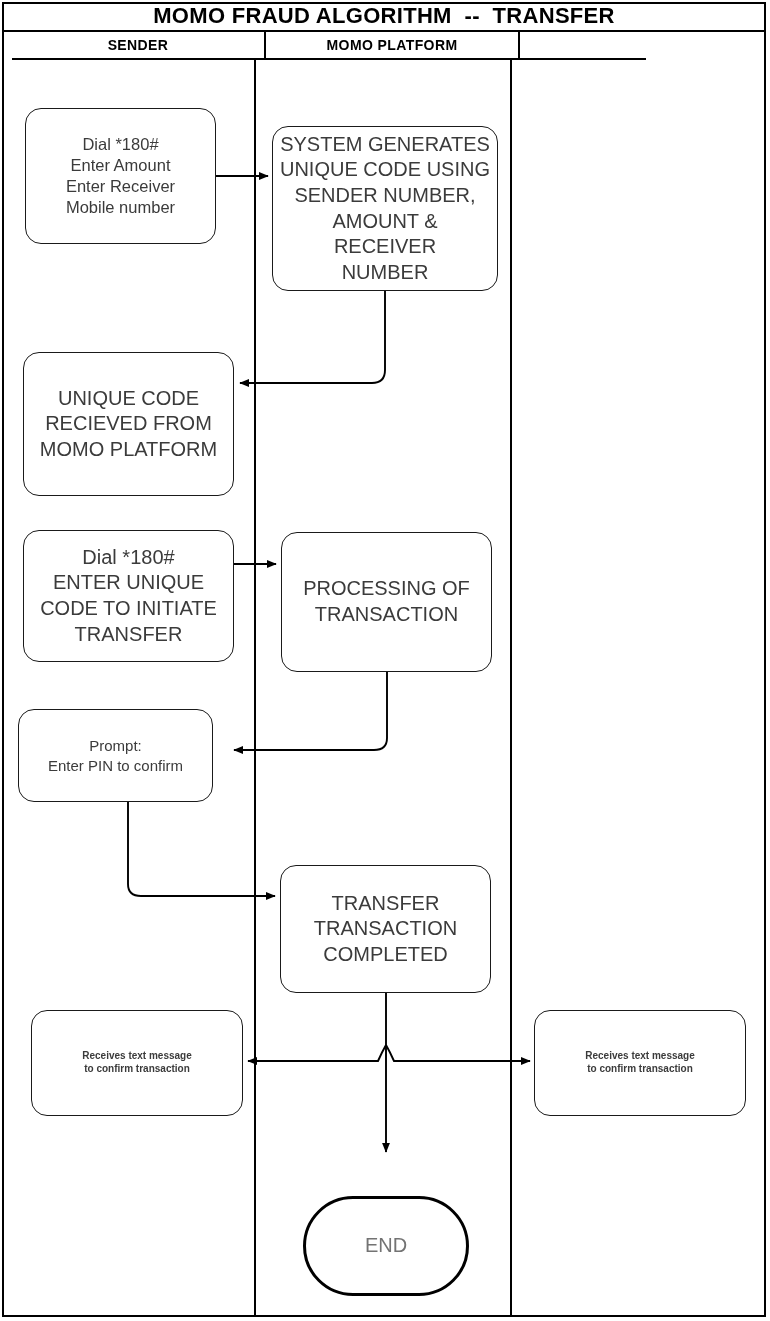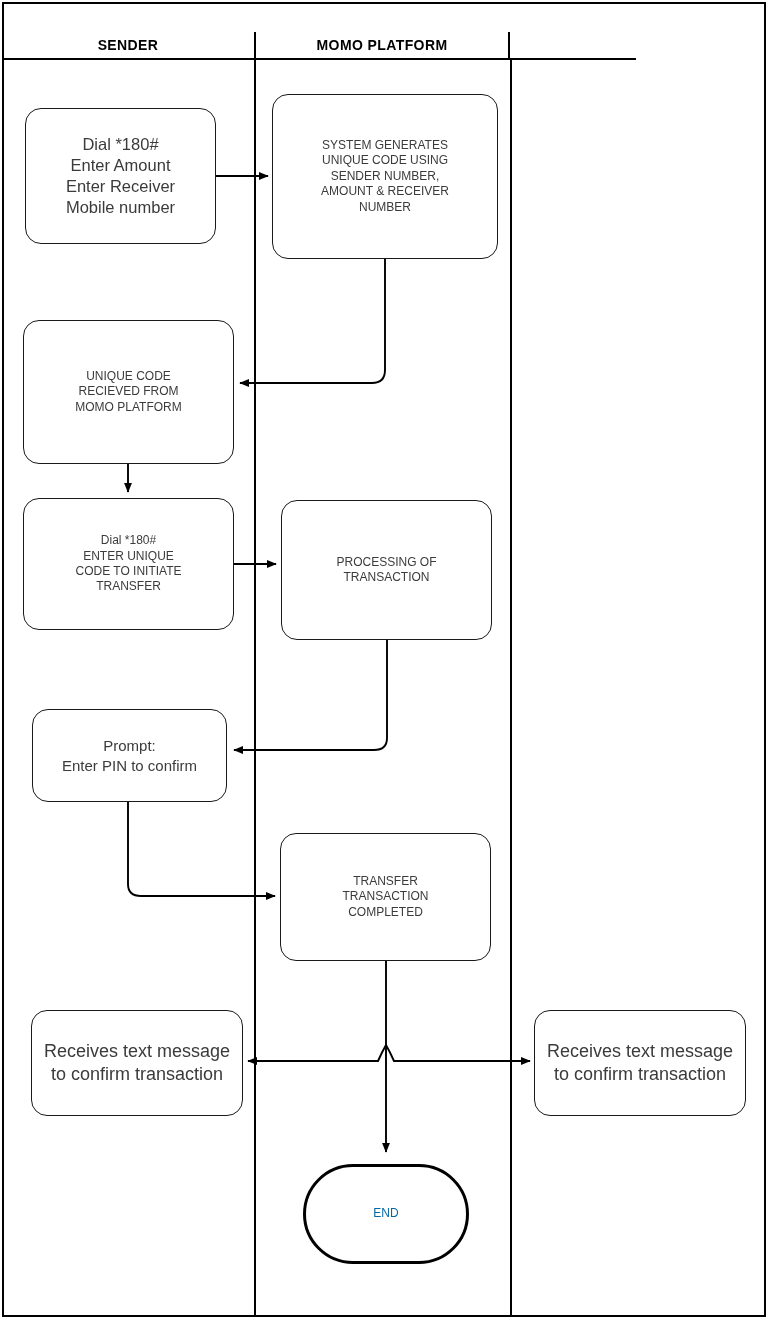--- a/index.html
+++ b/index.html
@@ -46,21 +46,21 @@
     font-size: 22px;
     font-weight: bold;
     letter-spacing: 0.3px;
     color: #000000;
     white-space: pre;
   }
 
   
   .lane-header-band {
     position: absolute;
-    left: 2px;
+    left: 12px;
     top: 32px;
     width: 634px;
     height: 28px;
     border-bottom: 2px solid #000000;
     box-sizing: border-box;
   }
   .lane-header {
     position: absolute;
     top: 0;
     height: 100%;
@@ -104,46 +104,49 @@
   }
   .node .label {
     white-space: pre-line;
     line-height: 1.28;
     padding: 0 6px;
   }
 
   .node.terminal {
     border: 3px solid #000000;
     border-radius: 60px;
-    color: #0369a1;
+    color: #737373;
   }
 
   .fs17 { font-size: 16.5px; }
-  .fs16 { font-size: 12px; }
+  .fs16 { font-size: 20px; margin-top: 32px; }
   .fs15 { font-size: 15px; }
-  .fs14 { font-size: 18px; }
+  .fs14 { font-size: 10px; font-weight: bold; }
 
   
   #connectors {
     position: absolute;
     left: 0;
     top: 0;
     width: 770px;
     height: 1321px;
     z-index: 2;
     pointer-events: none;
   }
 </style>
 </head>
 <body>
 
 <div id="page">
 
   <div class="frame"></div>
 
+  <div class="title-band">
+    <div class="title-text">MOMO FRAUD ALGORITHM  --  TRANSFER</div>
+  </div>
 
   <div class="lane-header-band">
     <div class="lane-header h1">SENDER</div>
     <div class="lane-header h2">MOMO PLATFORM</div>
   </div>
 
   <div class="lane-divider d1"></div>
   <div class="lane-divider d2"></div>
 
   <svg id="connectors" viewBox="0 0 770 1321" xmlns="http://www.w3.org/2000/svg">
@@ -202,21 +205,21 @@
 ENTER UNIQUE
 CODE TO INITIATE
 TRANSFER</span>
   </div>
 
   <div class="node fs16" style="left:281px; top:500px; width:211px; height:140px;">
     <span class="label">PROCESSING OF
 TRANSACTION</span>
   </div>
 
-  <div class="node fs15" style="left:32px; top:709px; width:195px; height:93px;">
+  <div class="node fs15" style="left:18px; top:709px; width:195px; height:93px;">
     <span class="label">Prompt:
 Enter PIN to confirm</span>
   </div>
 
   <div class="node fs16" style="left:280px; top:833px; width:211px; height:128px;">
     <span class="label">TRANSFER
 TRANSACTION
 COMPLETED</span>
   </div>
 

